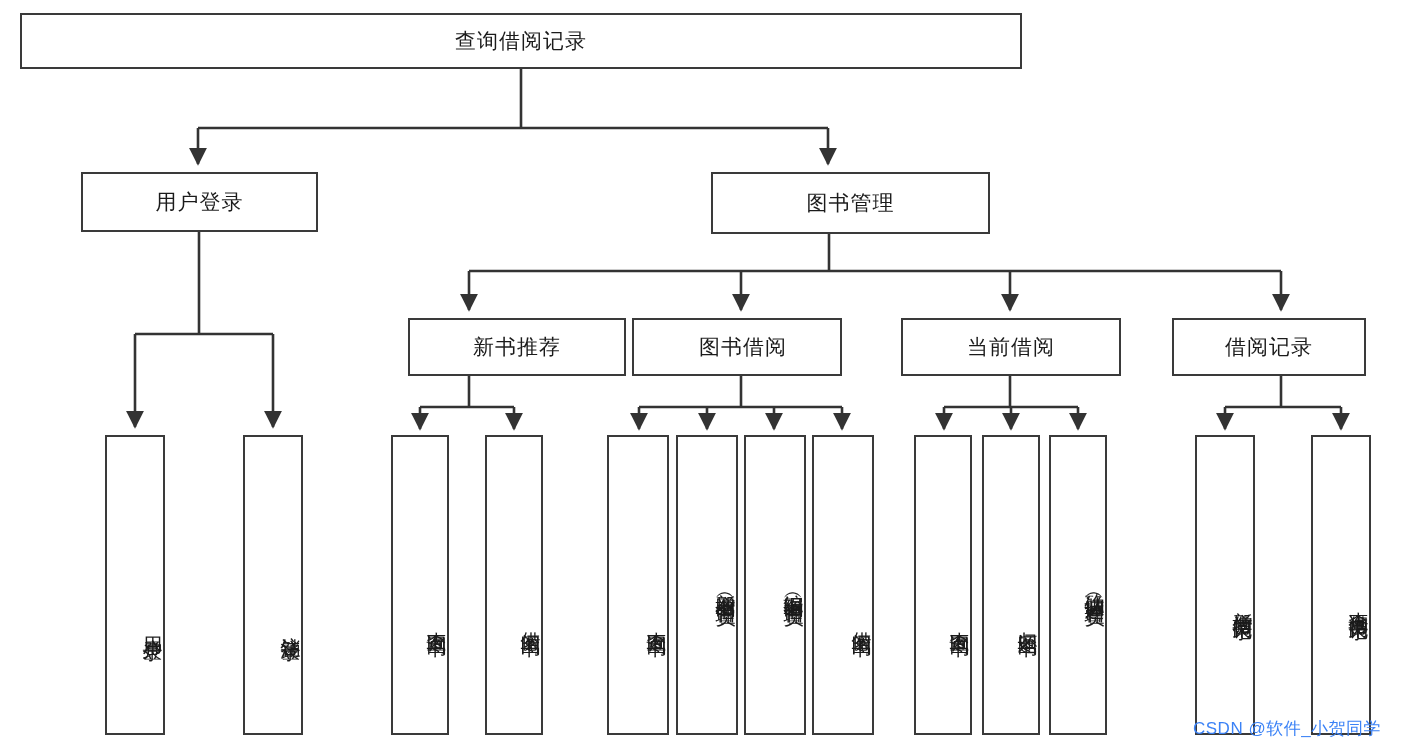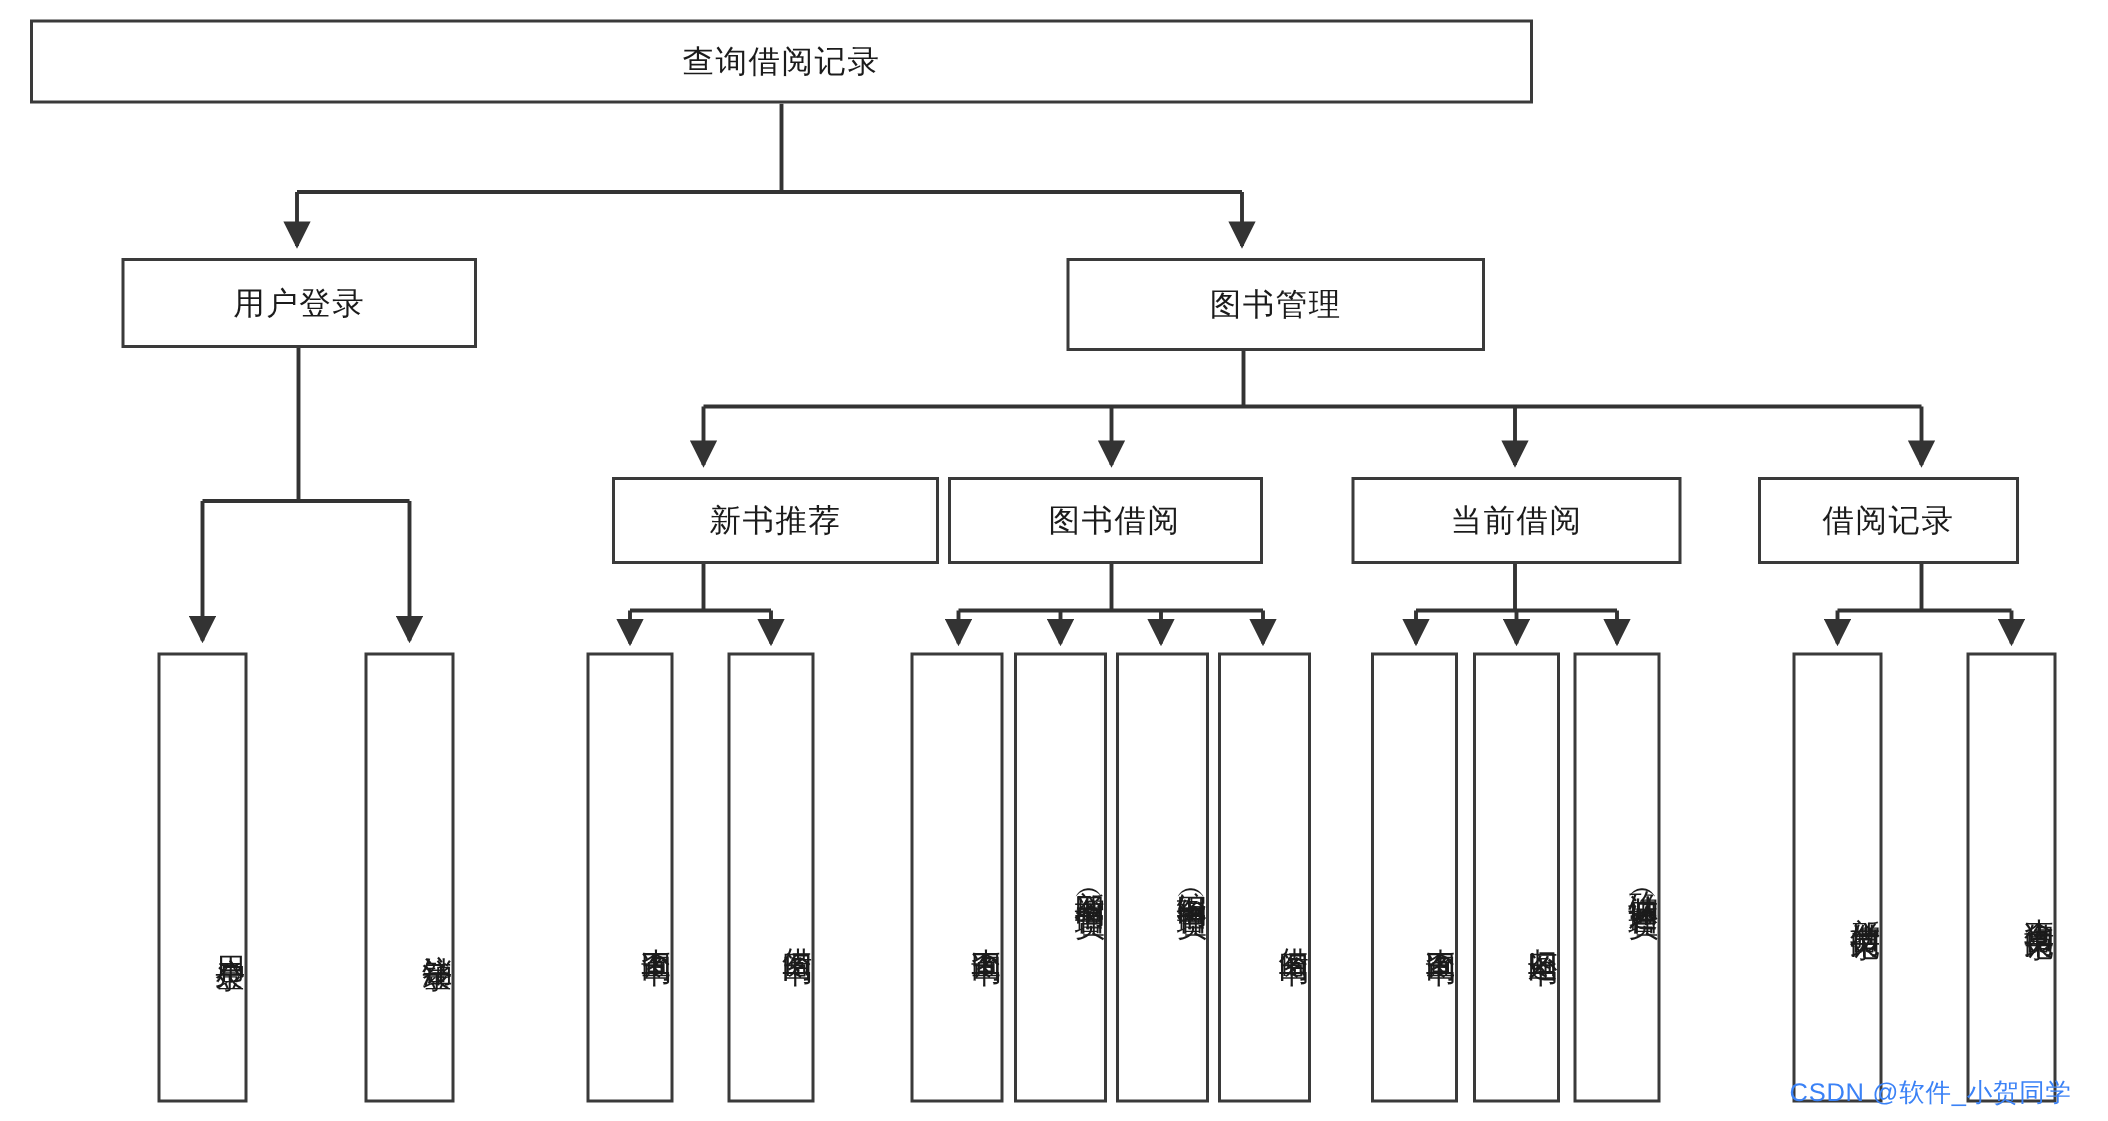--- a/index.html
+++ b/index.html
@@ -131,21 +131,21 @@
 
   <div class="node horiz" style="left:360px; top:318px; width:218px; height:58px;margin-left:48px;">
     <span class="label">新书推荐</span>
   </div>
   <div class="node horiz" style="left:632px; top:318px; width:210px; height:58px;padding-left:12px;">
     <span class="label">图书借阅</span>
   </div>
   <div class="node horiz" style="left:901px; top:318px; width:220px; height:58px;">
     <span class="label">当前借阅</span>
   </div>
-  <div class="node horiz" style="left:1172px; top:318px; width:174px; height:58px;">
+  <div class="node horiz" style="left:1172px; top:318px; width:194px; height:58px;">
     <span class="label">借阅记录</span>
   </div>
 
   <div class="node vert" style="left:105px; top:435px; width:60px; height:300px; padding-top:80px;">
     <span class="label">用户登录</span>
   </div>
   <div class="node vert" style="left:243px; top:435px; width:60px; height:300px; padding-top:80px;">
     <span class="label">注销登录</span>
   </div>
 

